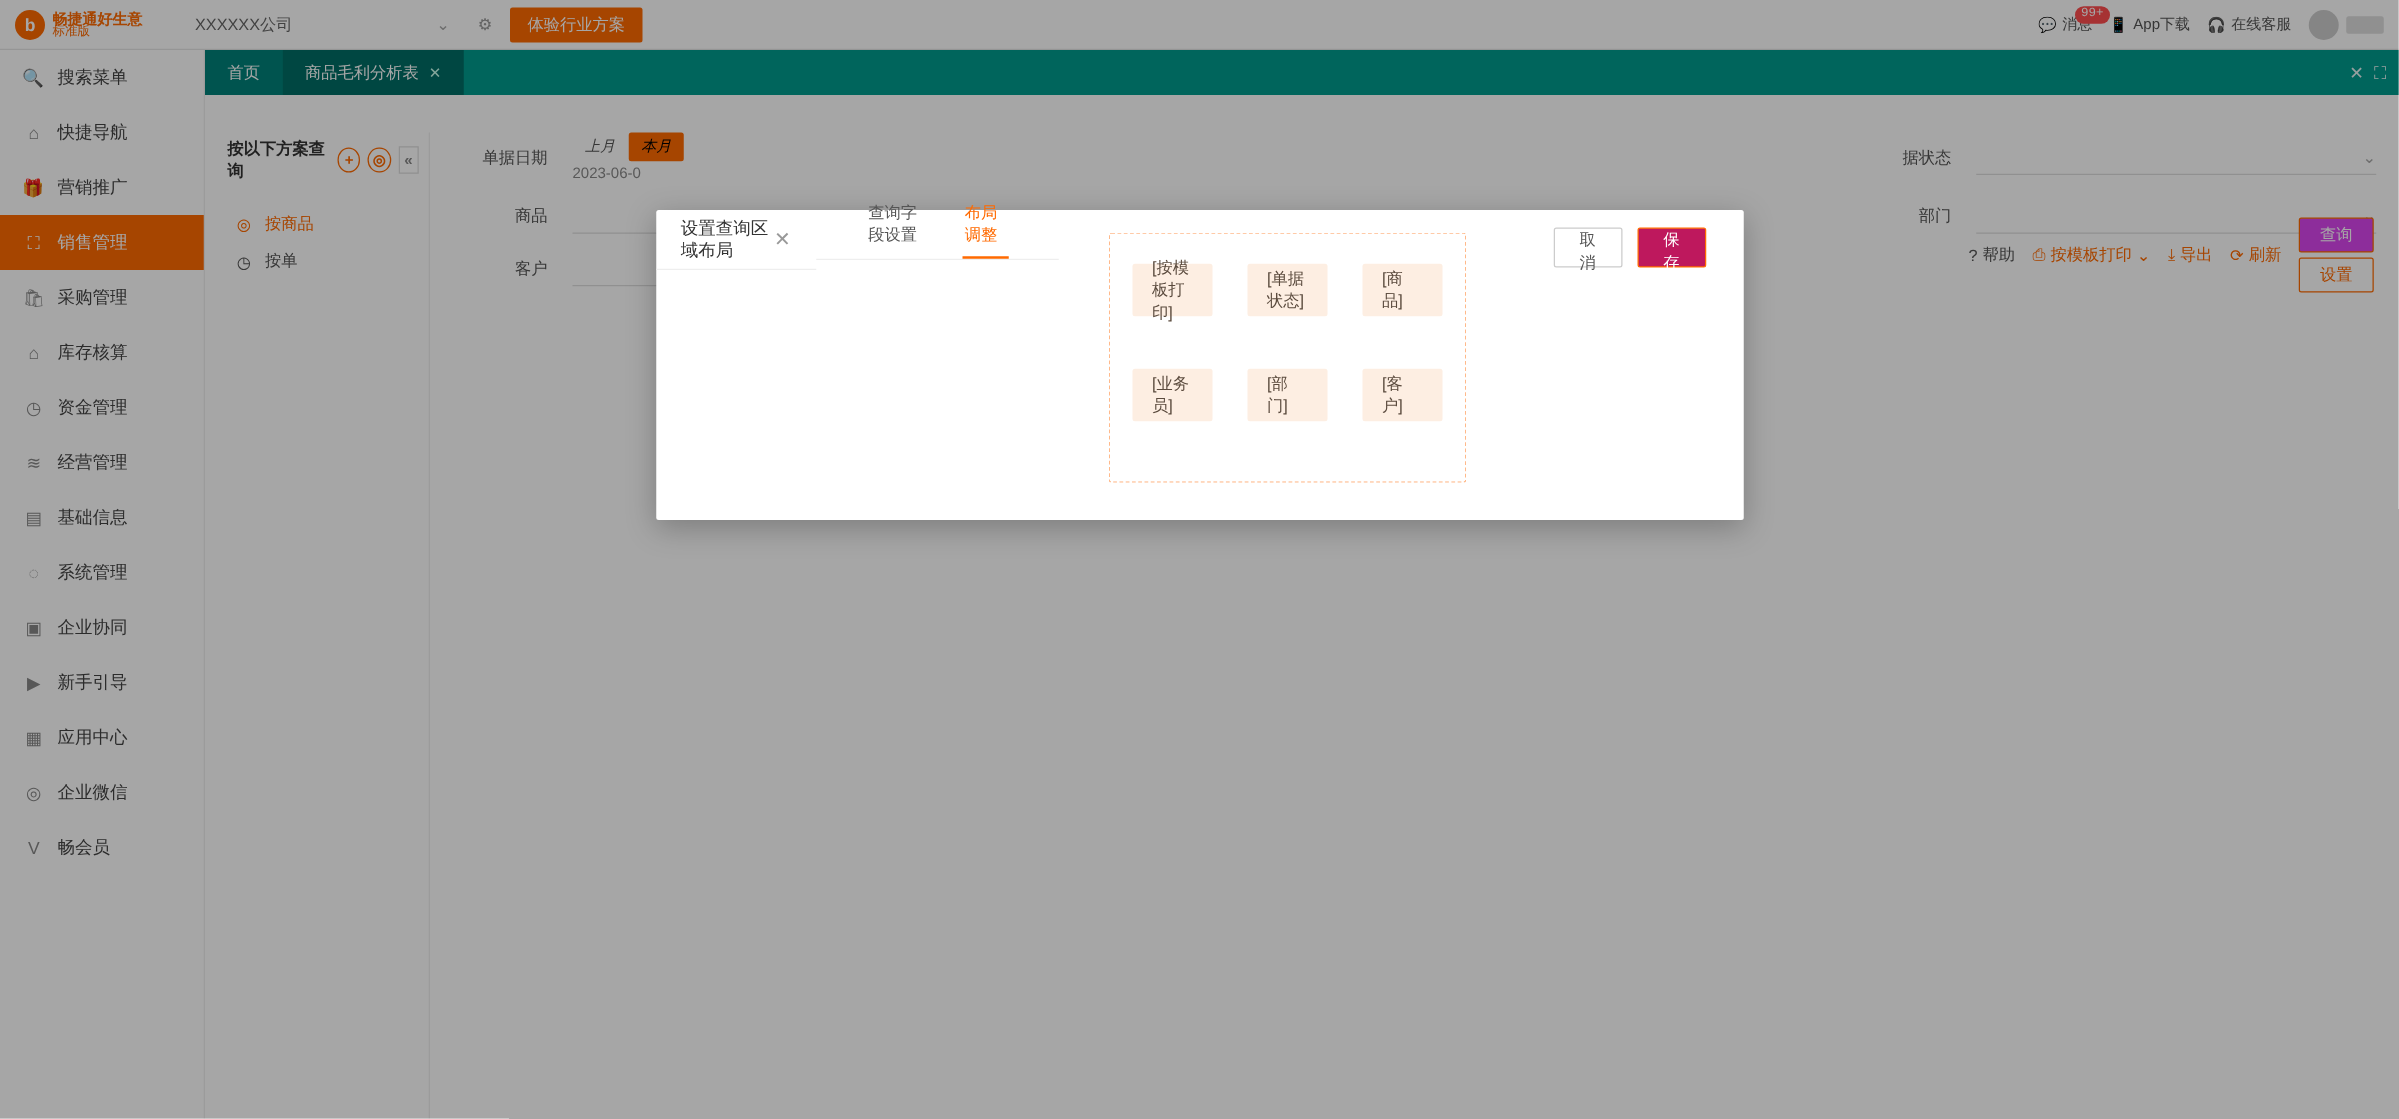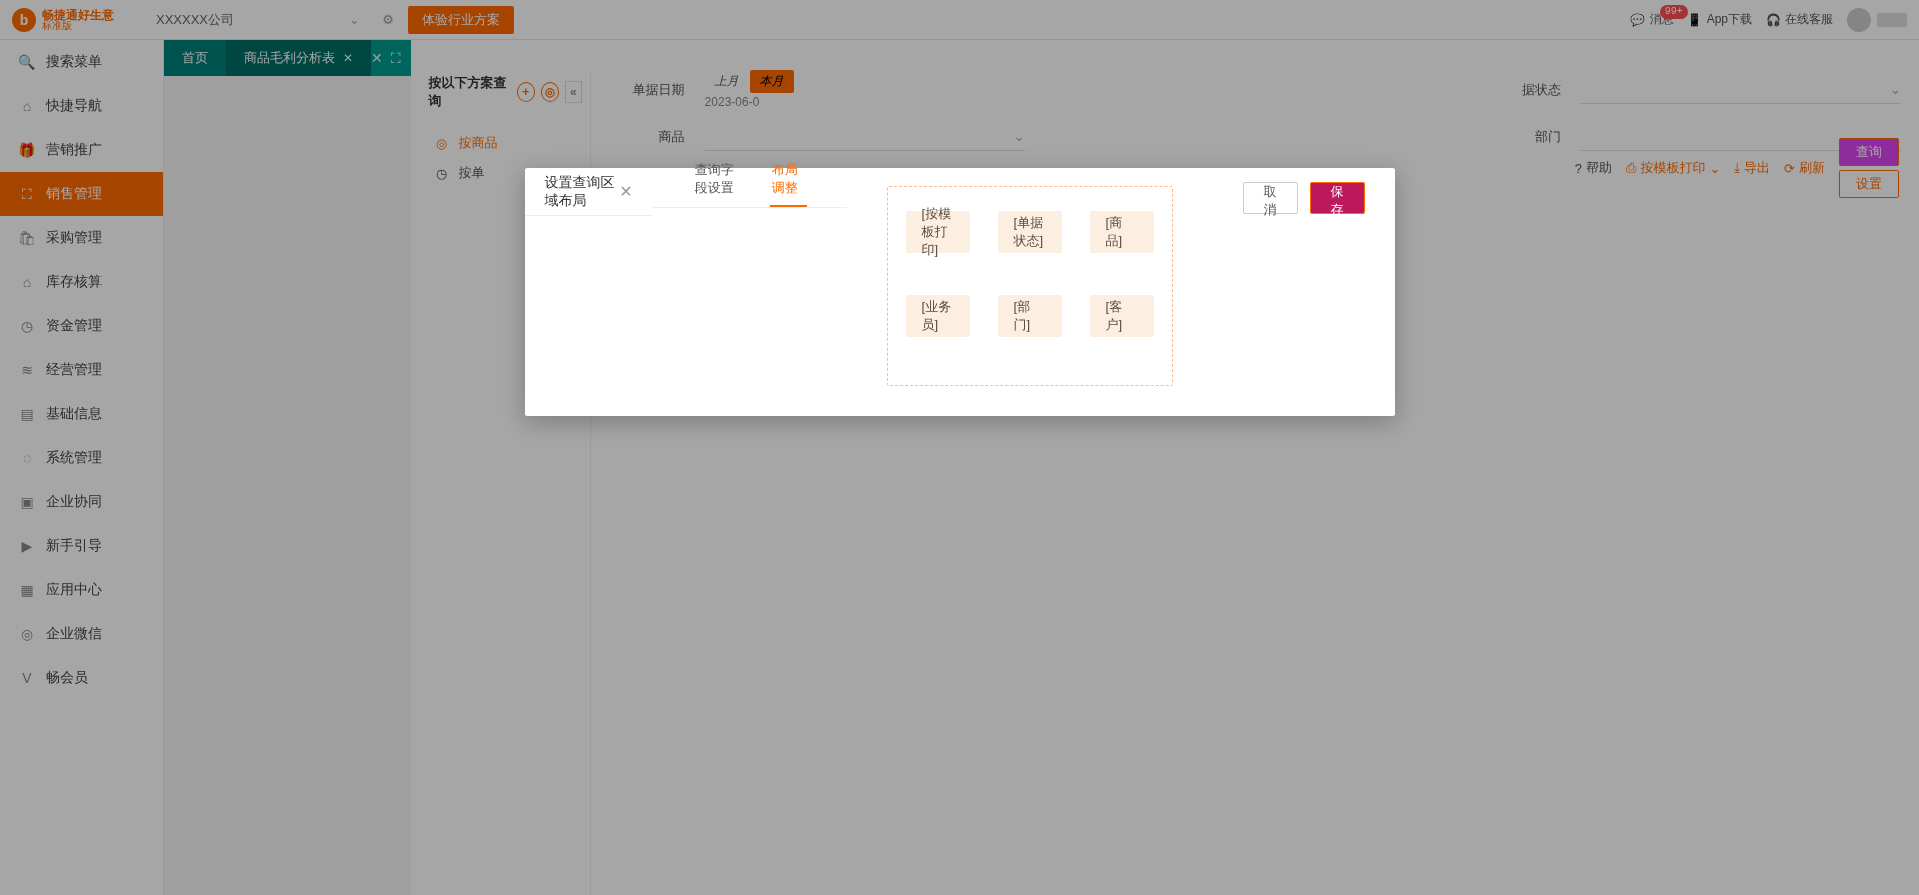--- a/index.html
+++ b/index.html
@@ -26,21 +26,21 @@
   .avatar-name { width:30px; height:14px; background:#ddd; border-radius:2px; }
 
   
   .body-row { flex: 1; display: flex; min-height: 0; }
   .sidebar { width: 164px; background: #fff; border-right: 1px solid #eee; display: flex; flex-direction: column; }
   .side-item { height: 44px; display: flex; align-items: center; padding: 0 18px; gap: 10px; color: #444; cursor: pointer; font-size: 14px; }
   .side-item .ic { width: 18px; text-align: center; color: #888; }
   .side-item.active { background: #ff6a00; color: #fff; }
   .side-item.active .ic { color: #fff; }
 
-  .main-col { flex: 1; display: flex; min-width: 0; }
+  .main-col { flex: 1; display: flex; flex-direction: column; min-width: 0; }
   .tab-strip { height: 36px; background: #009b8e; display: flex; align-items: center; color: #fff; position: relative; }
   .tab { height: 100%; display: flex; align-items: center; padding: 0 18px; font-size: 13px; cursor: pointer; gap: 8px; }
   .tab.home { background: #00827a; }
   .tab.active { background: #006e66; }
   .tab .close { font-size: 12px; color: #cfe; cursor: pointer; }
   .tab-strip .right-icons { margin-left: auto; display: flex; gap: 8px; padding-right: 10px; }
   .tab-strip .right-icons span { cursor: pointer; color: #fff; opacity: .9; font-size: 14px; }
 
   .page-area { flex: 1; background: #fff; display: flex; flex-direction: column; padding: 16px 18px 0; min-height:0; }
   .page-title { font-size: 20px; font-weight: 500; color: #333; }

